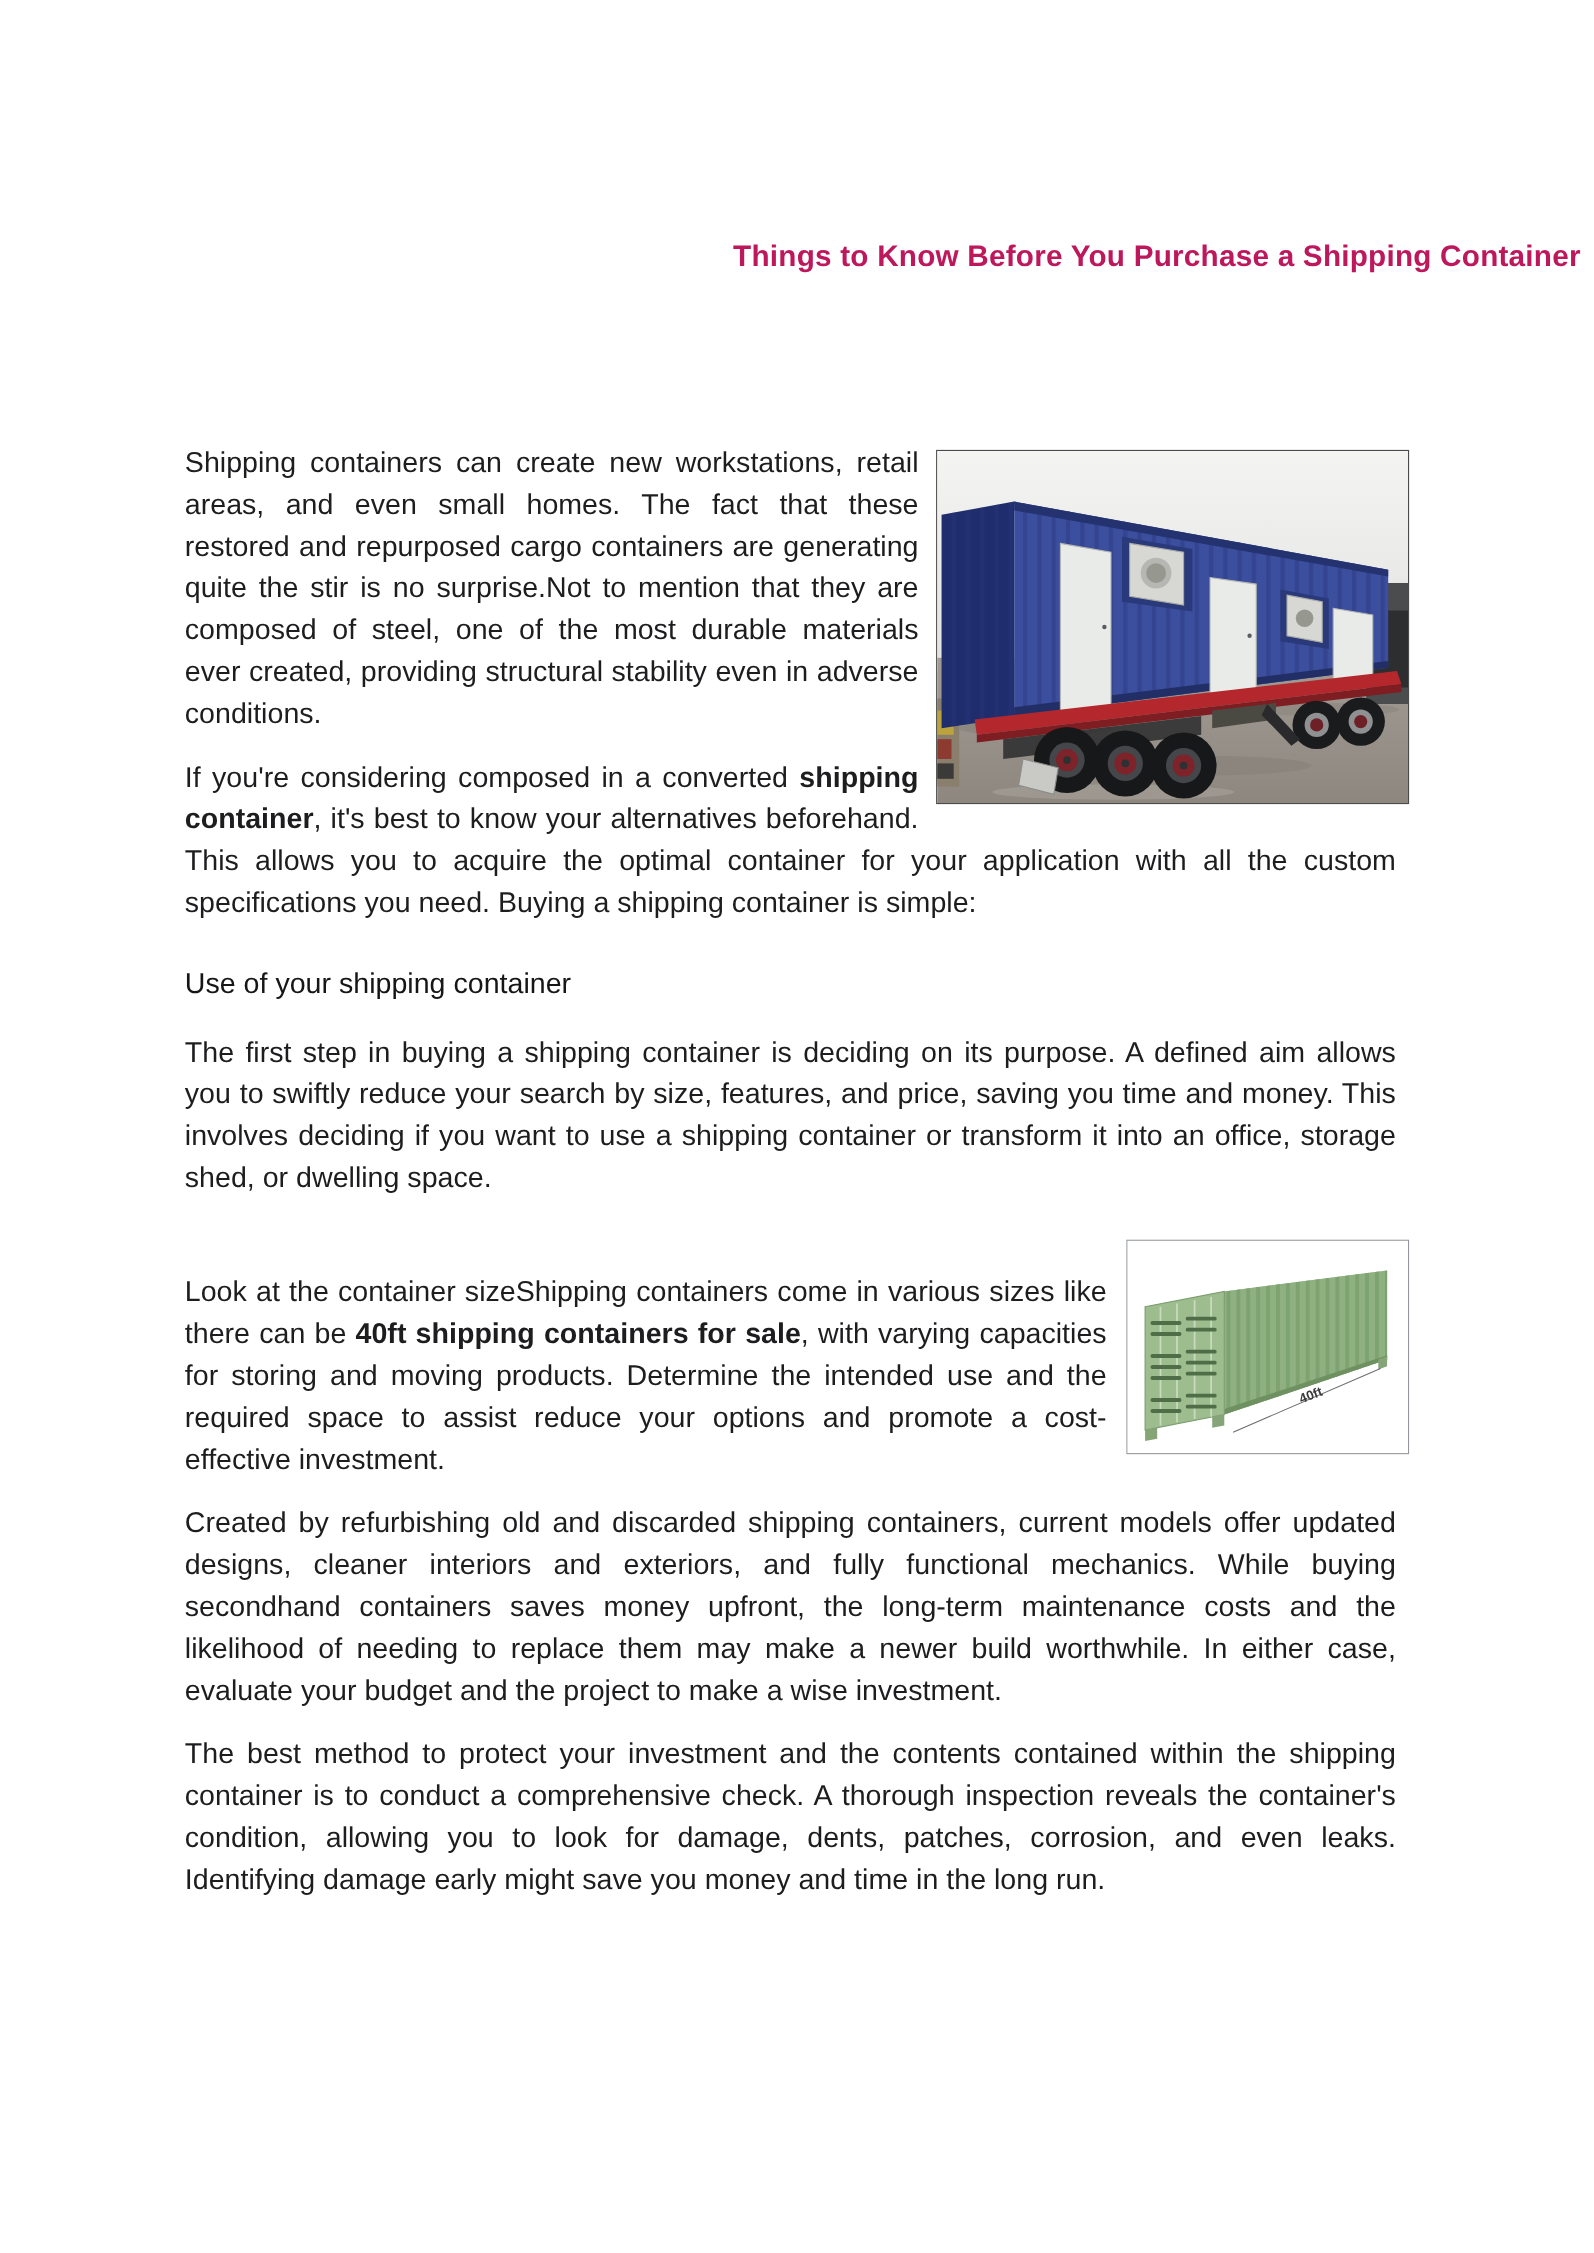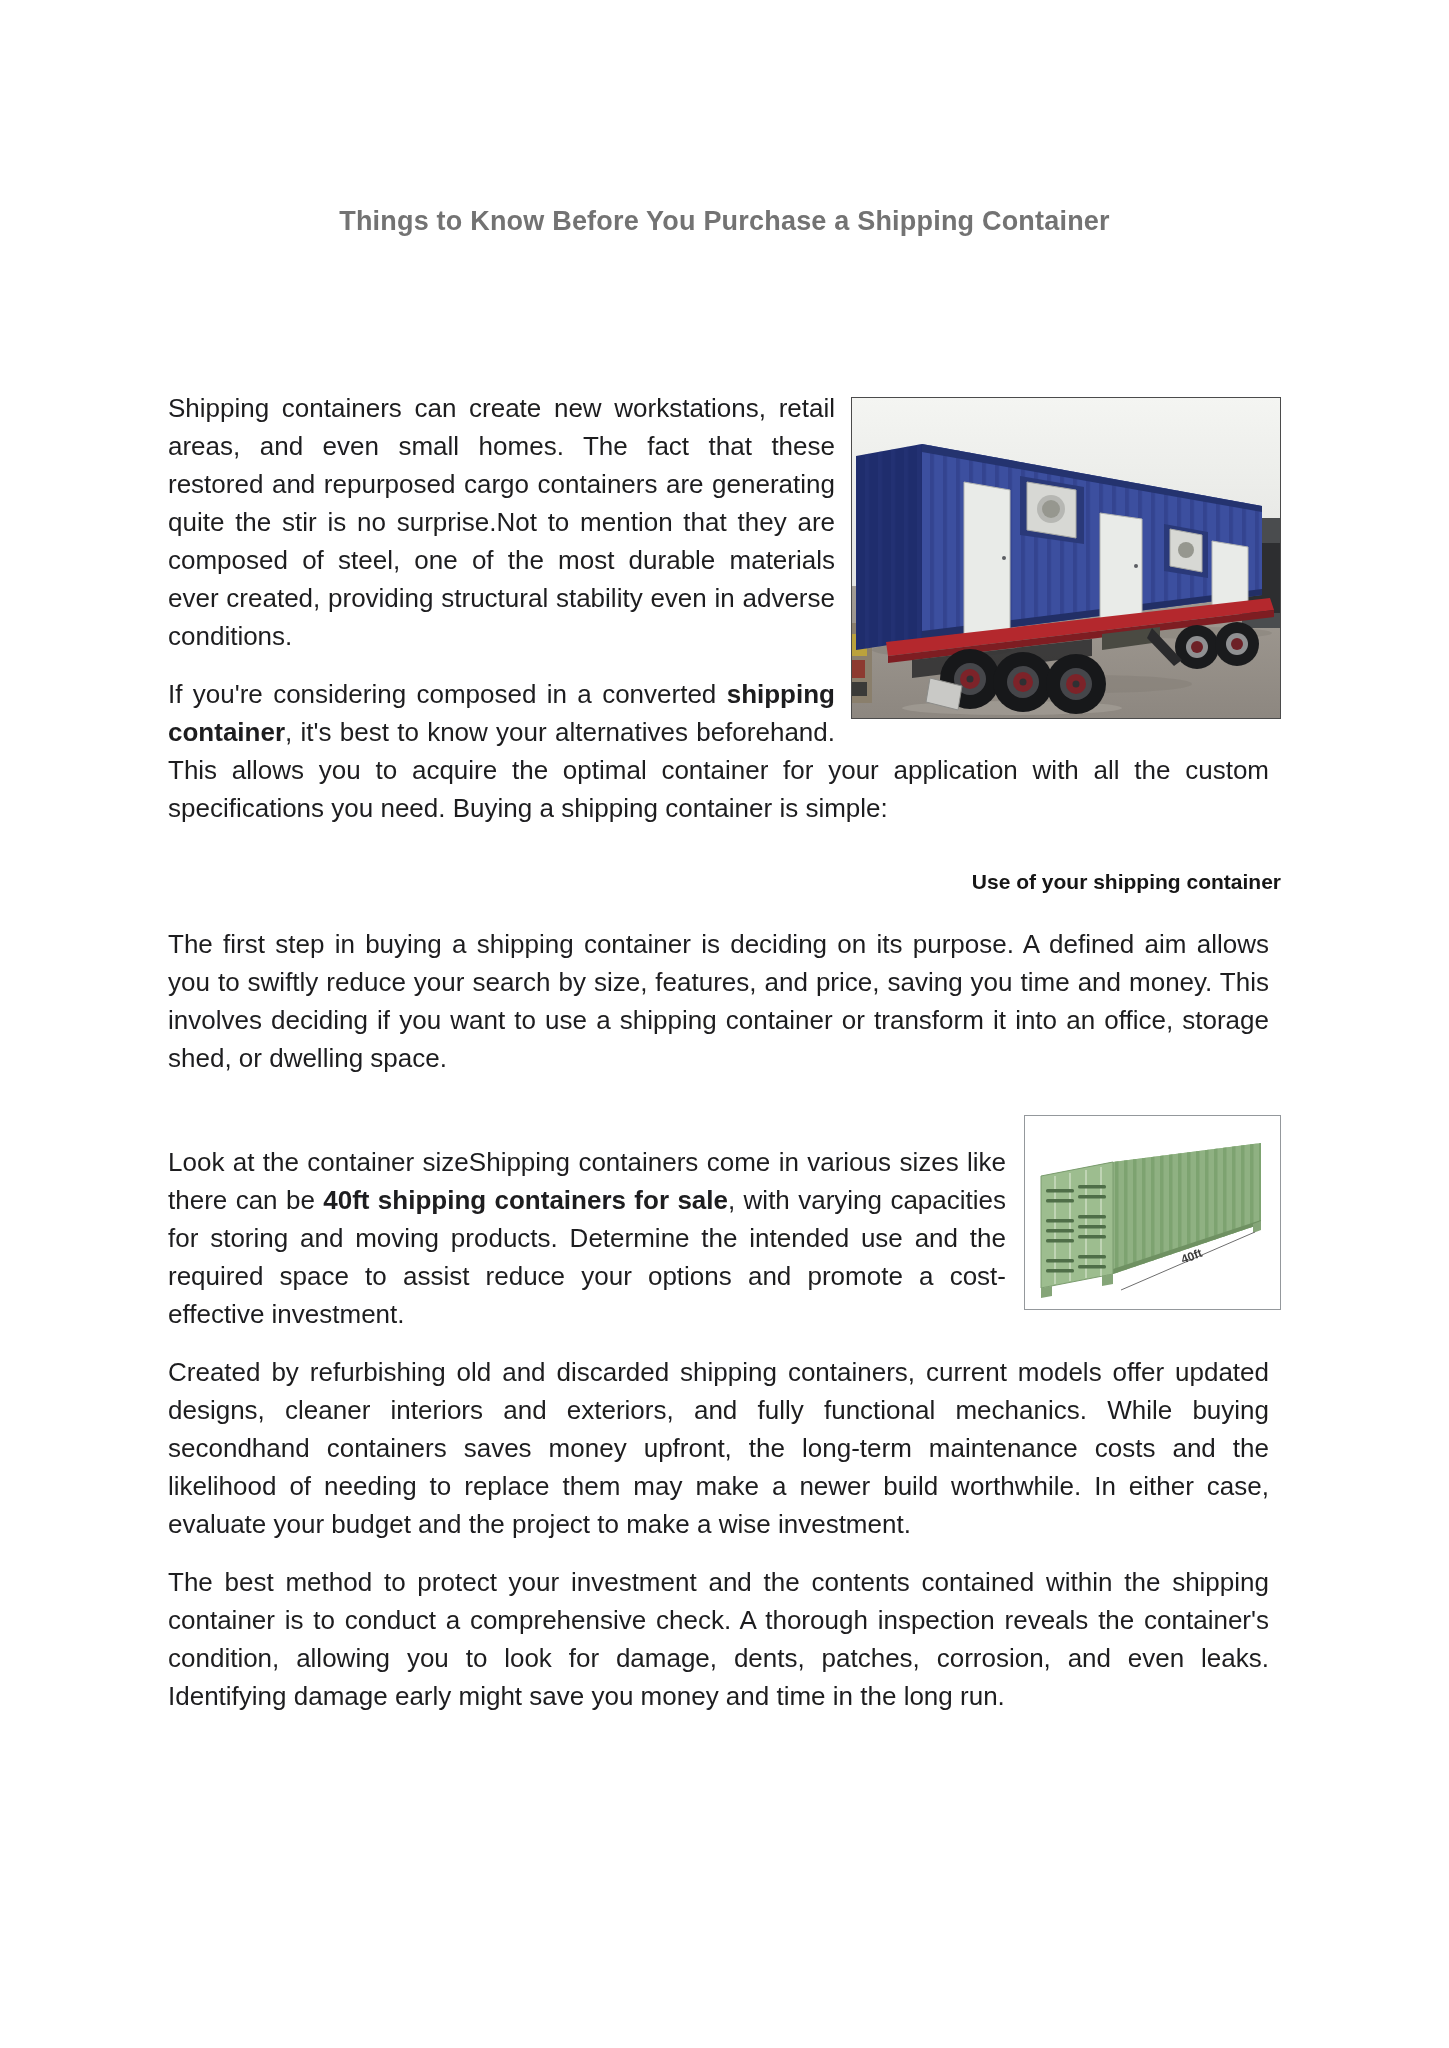--- a/index.html
+++ b/index.html
@@ -7,42 +7,42 @@
   .page {
     position: relative;
     width: 1449px;
     height: 2048px;
     background: #ffffff;
     font-family: "Liberation Sans", sans-serif;
     color: #1d1d1f;
     overflow: hidden;
   }
   .title {
-    margin: 0;
+    margin: 12px;
     padding-top: 206px;
-    text-align: center;
+    text-align: right;
     font-size: 27px;
     font-weight: bold;
-    color: #737373;
+    color: #be185d;
     letter-spacing: 0.2px;
   }
   .content {
     width: 1113px;
     margin: 0 auto;
     font-size: 26px;
     line-height: 38px;
     text-align: justify;
   }
   .content p { margin: 0 12px 20px 0; }
   .content h2 {
-    font-size: 21px;
-    font-weight: bold;
+    font-size: 26px;
+    font-weight: normal;
     color: #161616;
     margin: 16px 0 24px 0;
-    text-align: right;
+    text-align: left;
   }
   .sec::after { content: ""; display: block; clear: both; }
   .sec1 { margin-top: 152px; }
   figure { margin: 0; }
   .photo-fig {
     float: right;
     width: 430px;
     height: 322px;
     margin: 8px 0 10px 16px;
     border: 1px solid #4b4b4b;

